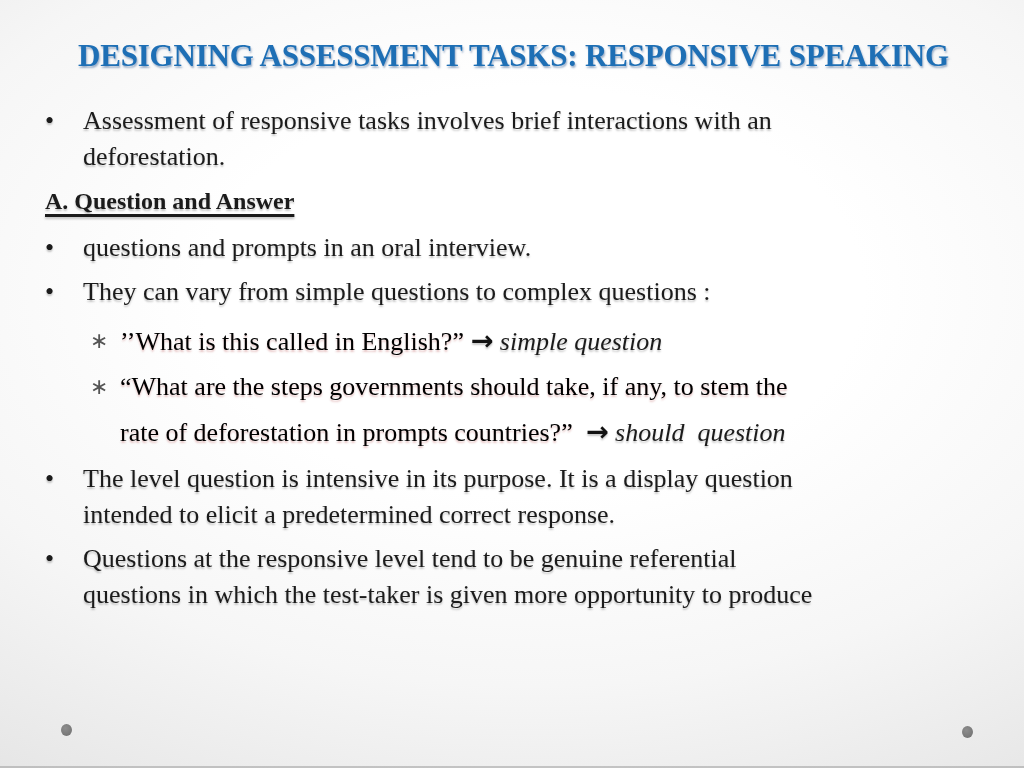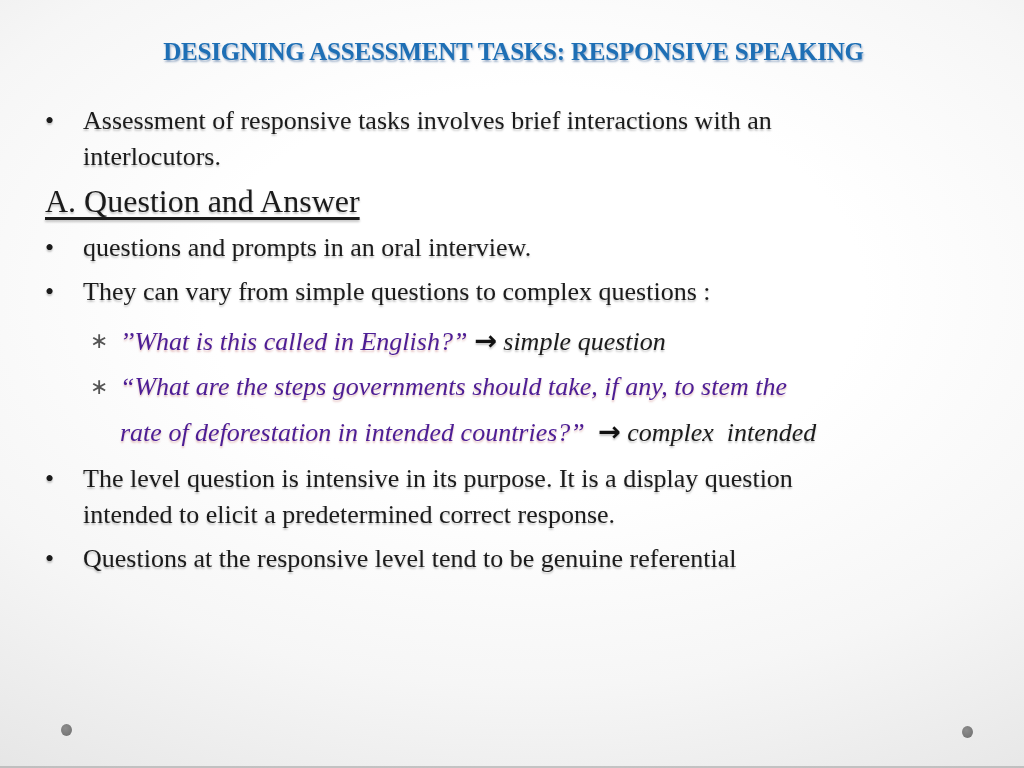--- a/index.html
+++ b/index.html
@@ -9,21 +9,21 @@
     position: relative;
     font-family: "Liberation Serif", "DejaVu Serif", serif;
     background: radial-gradient(ellipse 115% 95% at 52% 38%,
                 #ffffff 28%, #f6f6f6 54%, #e7e7e7 78%, #d2d2d2 100%);
   }
 
   .slide-title {
     position: absolute;
     top: 38px; left: 3px; right: 0;
     text-align: center;
-    font-size: 25px;
+    font-size: 31px;
     font-weight: bold;
     letter-spacing: -0.2px;
     color: #1e6fb5;
     text-shadow: 1px 2px 2px rgba(80, 115, 160, 0.55);
     white-space: nowrap;
   }
 
   .content {
     position: absolute;
     top: 103px; left: 45px; right: 30px;
@@ -33,22 +33,22 @@
     text-shadow: 0 2px 2px rgba(0,0,0,0.22);
   }
 
   .block { display: flex; margin-bottom: 8px; }
   .block.heading { margin-bottom: 11px; }
   .block .marker { flex: 0 0 38px; }
   .block .text { flex: 1 1 auto; }
   .line { white-space: pre; }
 
   .block.heading .line {
-    font-size: 32px;
-    font-weight: normal;
+    font-size: 24px;
+    font-weight: bold;
     text-decoration: underline;
     text-decoration-thickness: 2.5px;
     text-underline-offset: 5px;
   }
 
   .block.sub {
     margin-left: 45px;
     line-height: 45px;
     margin-bottom: 0;
   }
@@ -58,23 +58,22 @@
     color: #555;
     font-family: "DejaVu Sans", sans-serif;
     text-shadow: none;
   }
   
   .content .block:nth-child(6) { margin-bottom: 6px; }
 
   .seg.bold { font-weight: normal; }
   .seg.italic { font-style: italic; margin-top: 44px; }
   .seg.red {
-    color: #4c1d95;
+    color: #000000;
     text-shadow: 0 2px 2px rgba(160, 20, 20, 0.25);
-    font-style: italic;
   }
   .seg.arrow {
     font-family: "DejaVu Sans", sans-serif;
     font-weight: bold;
     font-size: 1.05em;
     color: #111;
   }
 
   .dot {
     position: absolute;
@@ -96,21 +95,21 @@
 </head>
 <body>
 
 <div class="slide-title">DESIGNING ASSESSMENT TASKS: RESPONSIVE SPEAKING</div>
 
 <div class="content">
     <div class="block bullet">
       <span class="marker">•</span>
       <div class="text">
         <div class="line"><span class="seg">Assessment of responsive tasks involves brief interactions with an</span></div>
-        <div class="line"><span class="seg">interlocutors.</span></div>
+        <div class="line"><span class="seg">deforestation.</span></div>
       </div>
     </div>
     <div class="block heading">
       <div class="text">
         <div class="line"><span class="seg">A. Question and Answer</span></div>
       </div>
     </div>
     <div class="block bullet">
       <span class="marker">•</span>
       <div class="text">
@@ -126,33 +125,34 @@
     <div class="block sub">
       <span class="marker">∗</span>
       <div class="text">
         <div class="line"><span class="seg red">’’What is this called in English?”</span><span class="seg"> </span><span class="seg arrow">→</span><span class="seg"> </span><span class="seg italic">simple question</span></div>
       </div>
     </div>
     <div class="block sub">
       <span class="marker">∗</span>
       <div class="text">
         <div class="line"><span class="seg red">“What are the steps governments should take, if any, to stem the</span></div>
-        <div class="line"><span class="seg red">rate of deforestation in intended countries?”</span><span class="seg">  </span><span class="seg arrow">→</span><span class="seg"> </span><span class="seg italic">complex  intended</span></div>
+        <div class="line"><span class="seg red">rate of deforestation in prompts countries?”</span><span class="seg">  </span><span class="seg arrow">→</span><span class="seg"> </span><span class="seg italic">should  question</span></div>
       </div>
     </div>
     <div class="block bullet">
       <span class="marker">•</span>
       <div class="text">
         <div class="line"><span class="seg">The level question is </span><span class="seg bold">intensive</span><span class="seg"> in its purpose. It is a </span><span class="seg bold">display question</span></div>
         <div class="line"><span class="seg">intended to elicit a predetermined correct response.</span></div>
       </div>
     </div>
     <div class="block bullet">
       <span class="marker">•</span>
       <div class="text">
         <div class="line"><span class="seg">Questions at the </span><span class="seg bold">responsive level</span><span class="seg"> tend to be </span><span class="seg bold">genuine referential</span></div>
+        <div class="line"><span class="seg bold">questions</span><span class="seg"> in which the test-taker is given more opportunity to produce</span></div>
       </div>
     </div>
   </div>
 
 <div class="dot dot-left"></div>
 <div class="dot dot-right"></div>
 <div class="bottom-edge"></div>
 
 </body></html>

